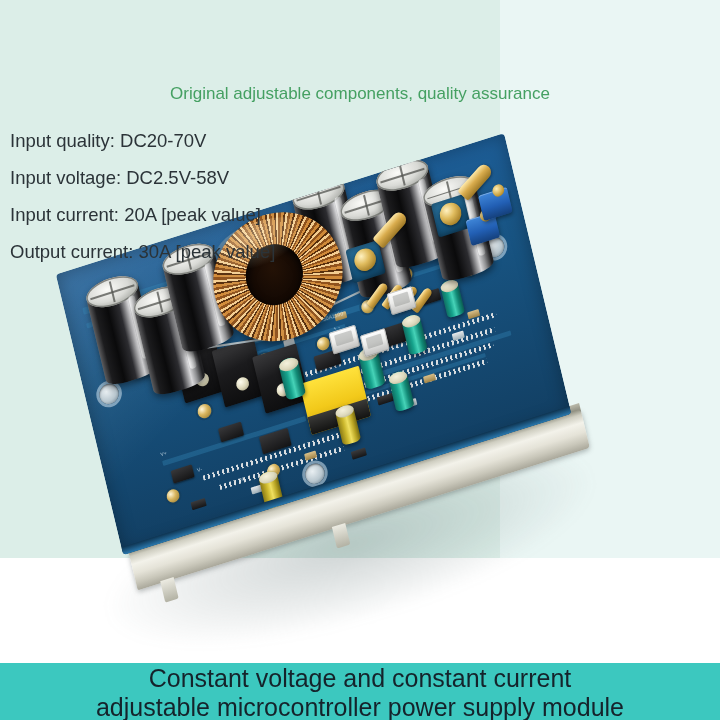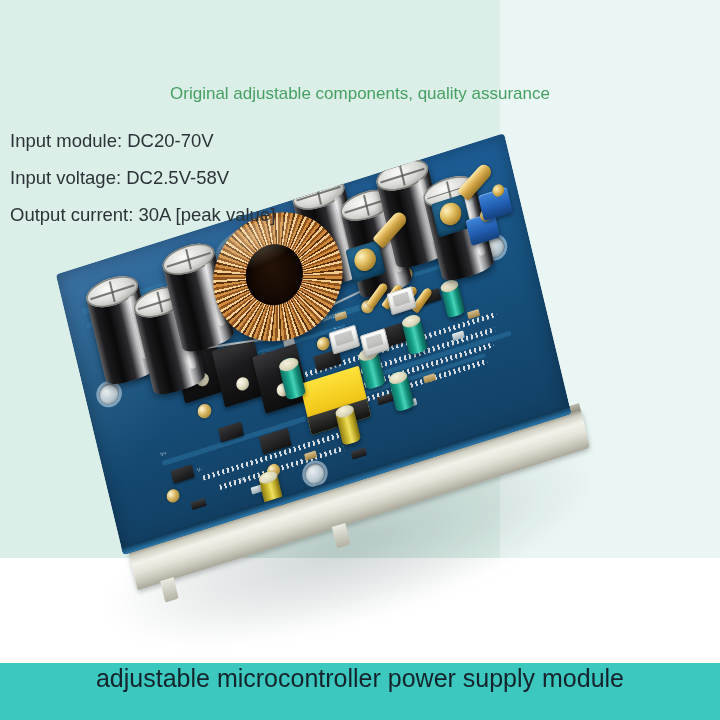--- a/index.html
+++ b/index.html
@@ -581,23 +581,25 @@
         <div class="jst" style="left:318px; top:118px; width:26px; height:22px;"></div>
 
         <div class="pcb-edge"></div>
       </div>
     </div>
   </div>
 
   <div class="subtitle">Original adjustable components, quality assurance</div>
 
   <ul class="spec-list">
-    <li class="spec-item">Input module: DC20-70V</li>
+    <li class="spec-item">Input quality: DC20-70V</li>
     <li class="spec-item">Input voltage: DC2.5V-58V</li>
+    <li class="spec-item">Input current: 20A [peak value]</li>
     <li class="spec-item">Output current: 30A [peak value]</li>
   </ul>
 
   <div class="caption-band"></div>
   <div class="caption-text">
+    <span>Constant voltage and constant current</span>
     <span>adjustable microcontroller power supply module</span>
   </div>
 
 </div>
 
 </body></html>

